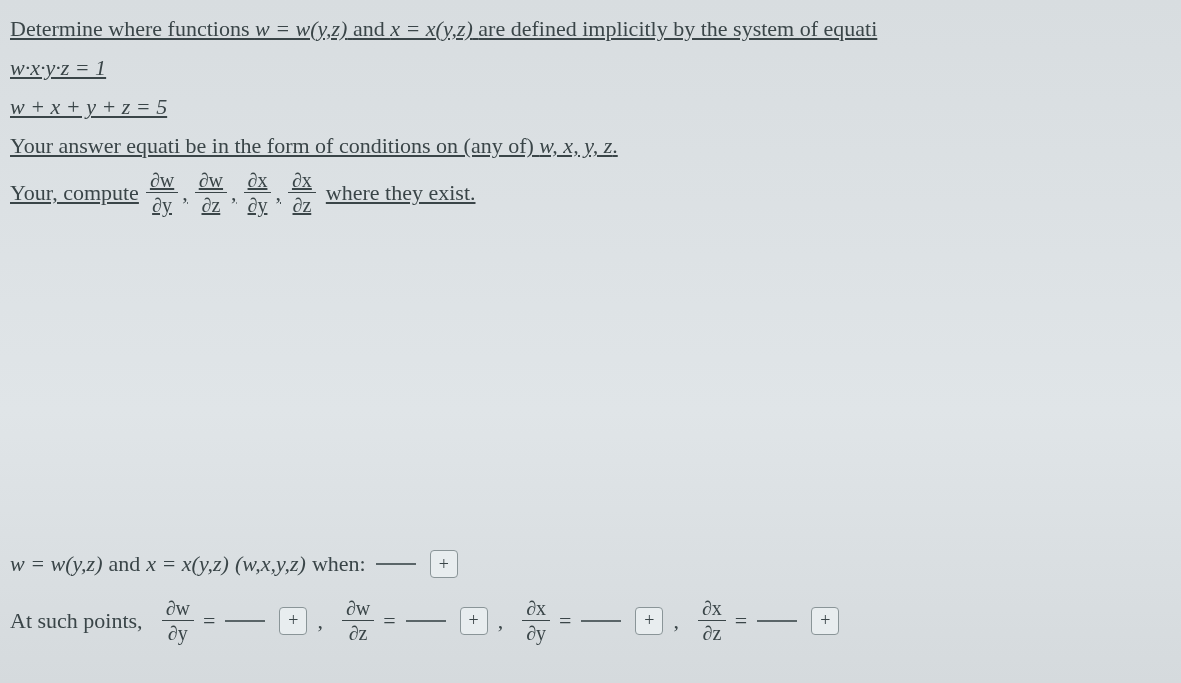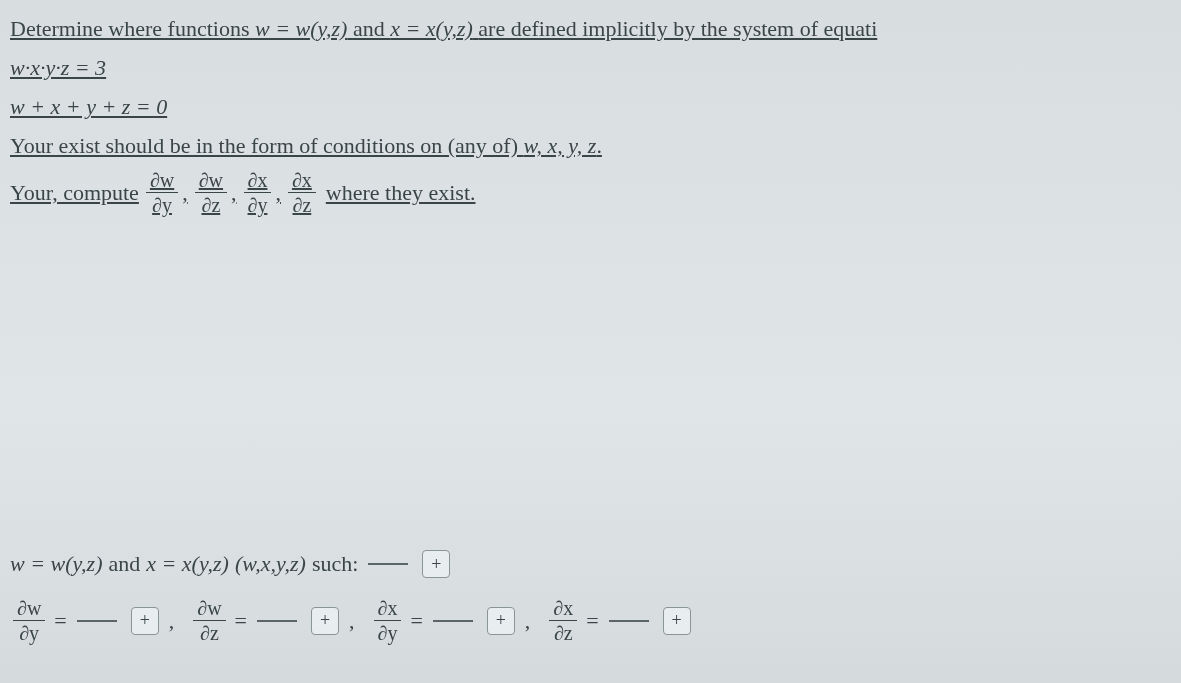--- a/index.html
+++ b/index.html
@@ -95,29 +95,29 @@
 
 <div class="line">
   <span>Determine where functions </span>
   <span class="math">w = w(y,z)</span>
   <span> and </span>
   <span class="math">x = x(y,z)</span>
   <span> are defined implicitly by the system of equati</span>
 </div>
 
 <div class="line">
-  <span class="math">w·x·y·z = 3</span>
+  <span class="math">w·x·y·z = 1</span>
 </div>
 
 <div class="line">
-  <span class="math">w + x + y + z = 0</span>
+  <span class="math">w + x + y + z = 5</span>
 </div>
 
 <div class="line">
-  <span>Your exist should be in the form of conditions on (any of) </span>
+  <span>Your answer equati be in the form of conditions on (any of) </span>
   <span class="math">w, x, y, z</span><span>.</span>
 </div>
 
 <div class="line compute-line">
   <span>Your, compute </span>
   <span class="frac">
     <span class="num">∂w</span>
     <span class="den">∂y</span>
   </span>
   <span>,</span>
@@ -138,26 +138,27 @@
   <span style="margin-left:6px;"> where they exist.</span>
 </div>
 
 <div class="answer-section">
 
   <div class="answer-line">
     <span class="math">w = w(y,z)</span>
     <span> and </span>
     <span class="math">x = x(y,z)</span>
     <span class="math">(w,x,y,z)</span>
-    <span> such:</span>
+    <span> when:</span>
     <span class="blank"></span>
     <span class="plus-btn">+</span>
   </div>
 
   <div class="answer-line">
+    <span style="margin-right:10px;">At such points,</span>
 
     <span class="frac">
       <span class="num">∂w</span>
       <span class="den">∂y</span>
     </span>
     <span>=</span>
     <span class="blank"></span>
     <span class="plus-btn">+</span>
     <span style="margin-right:10px;">,</span>
 

